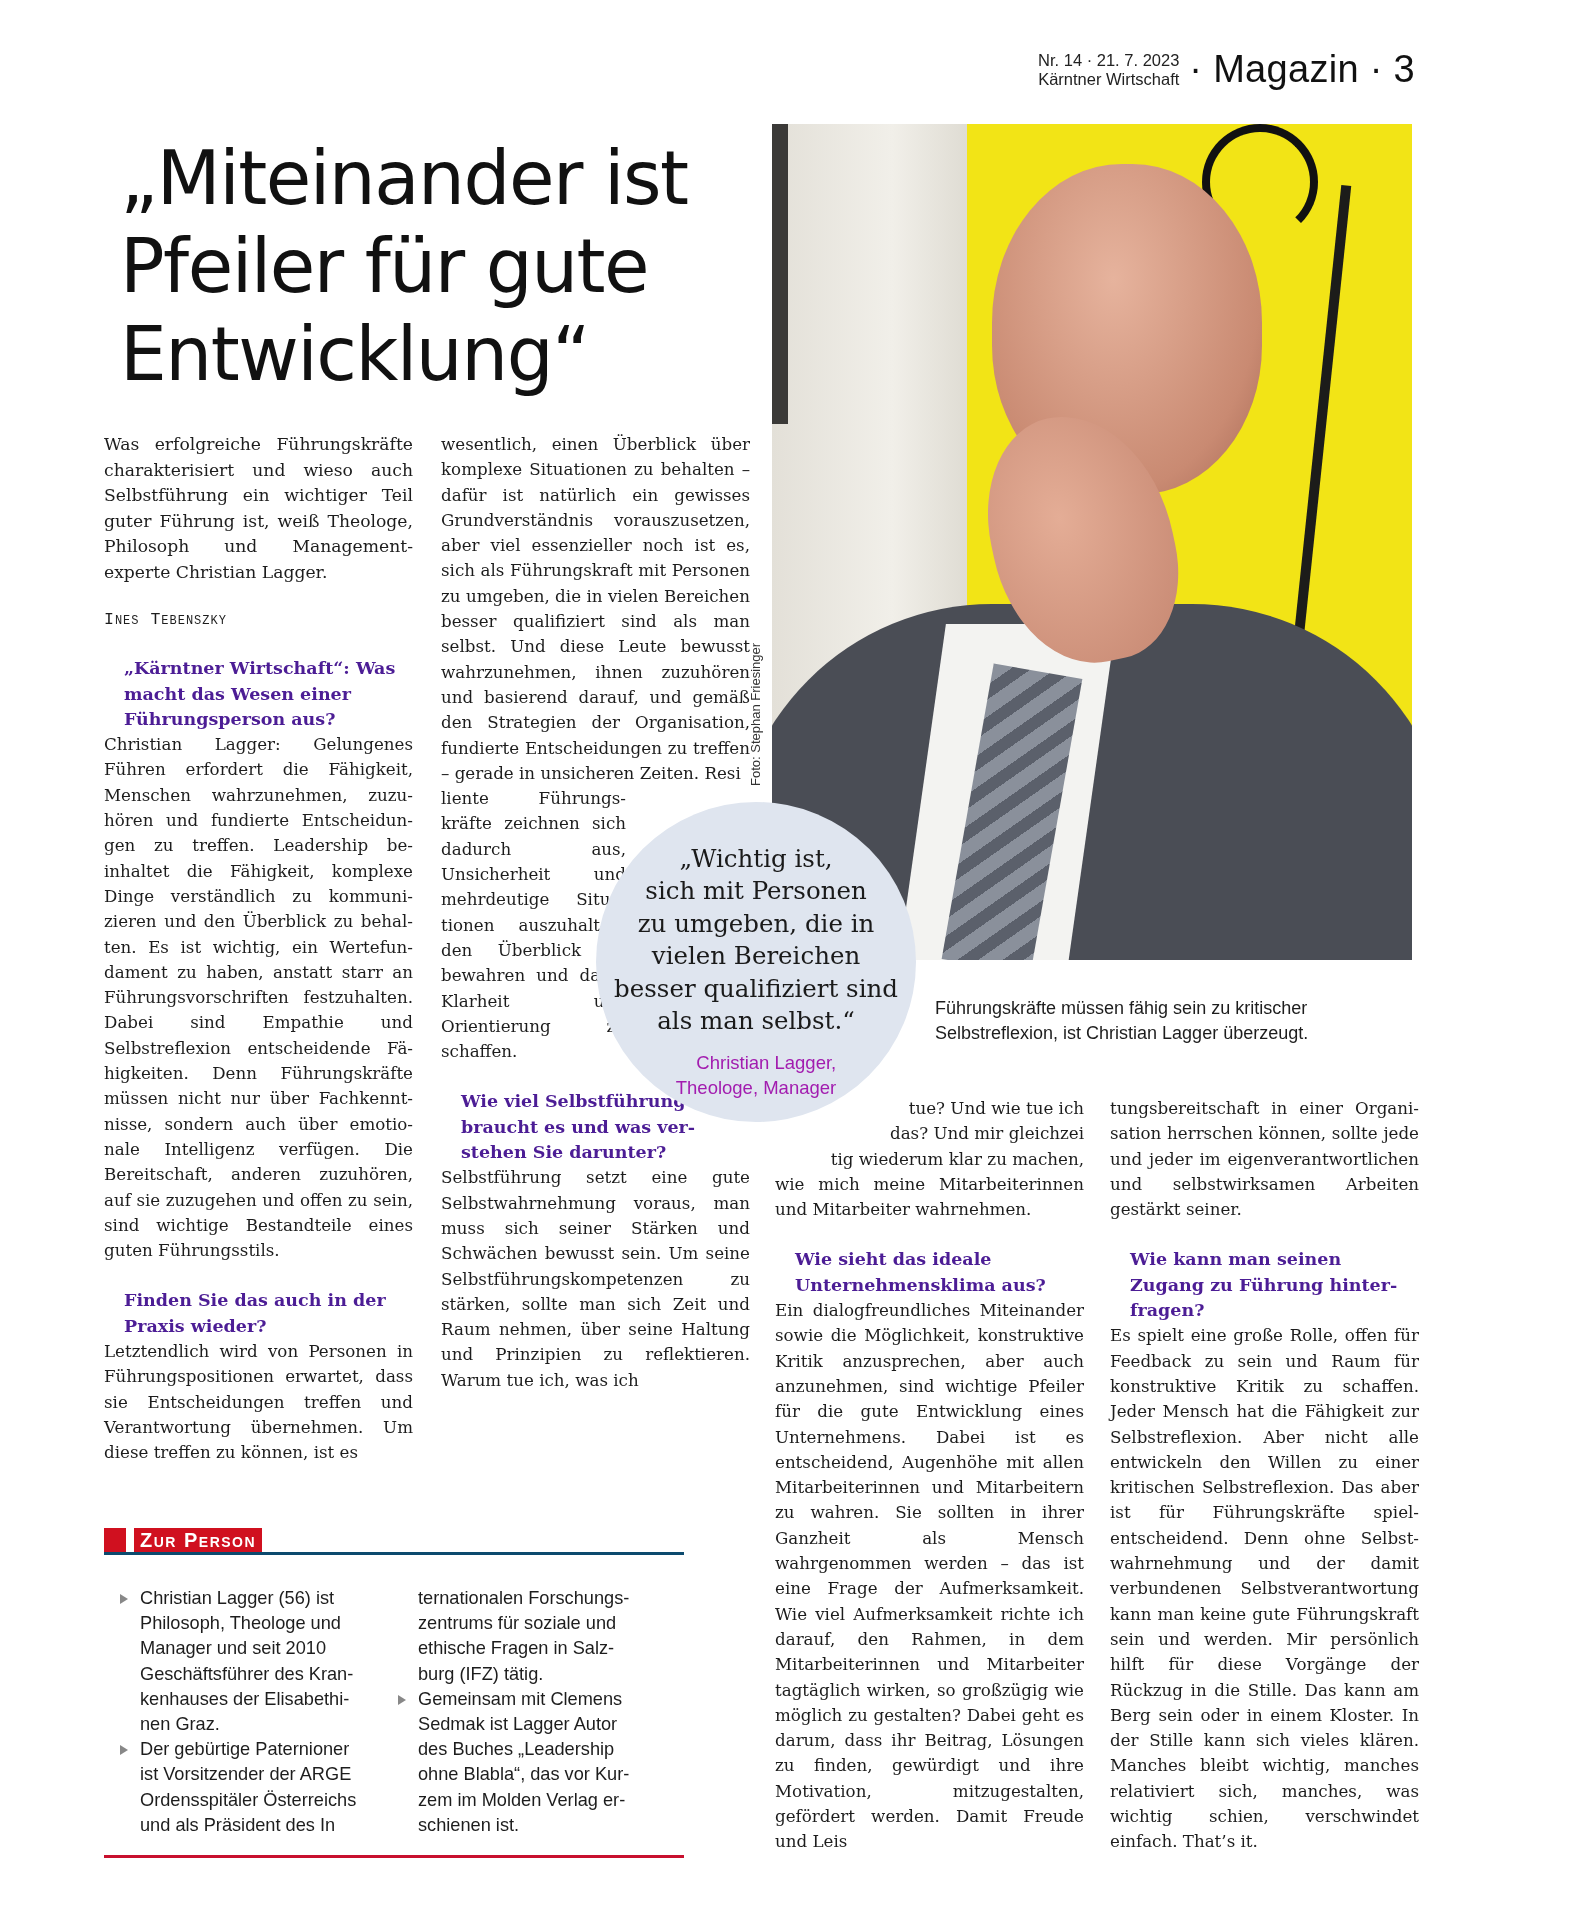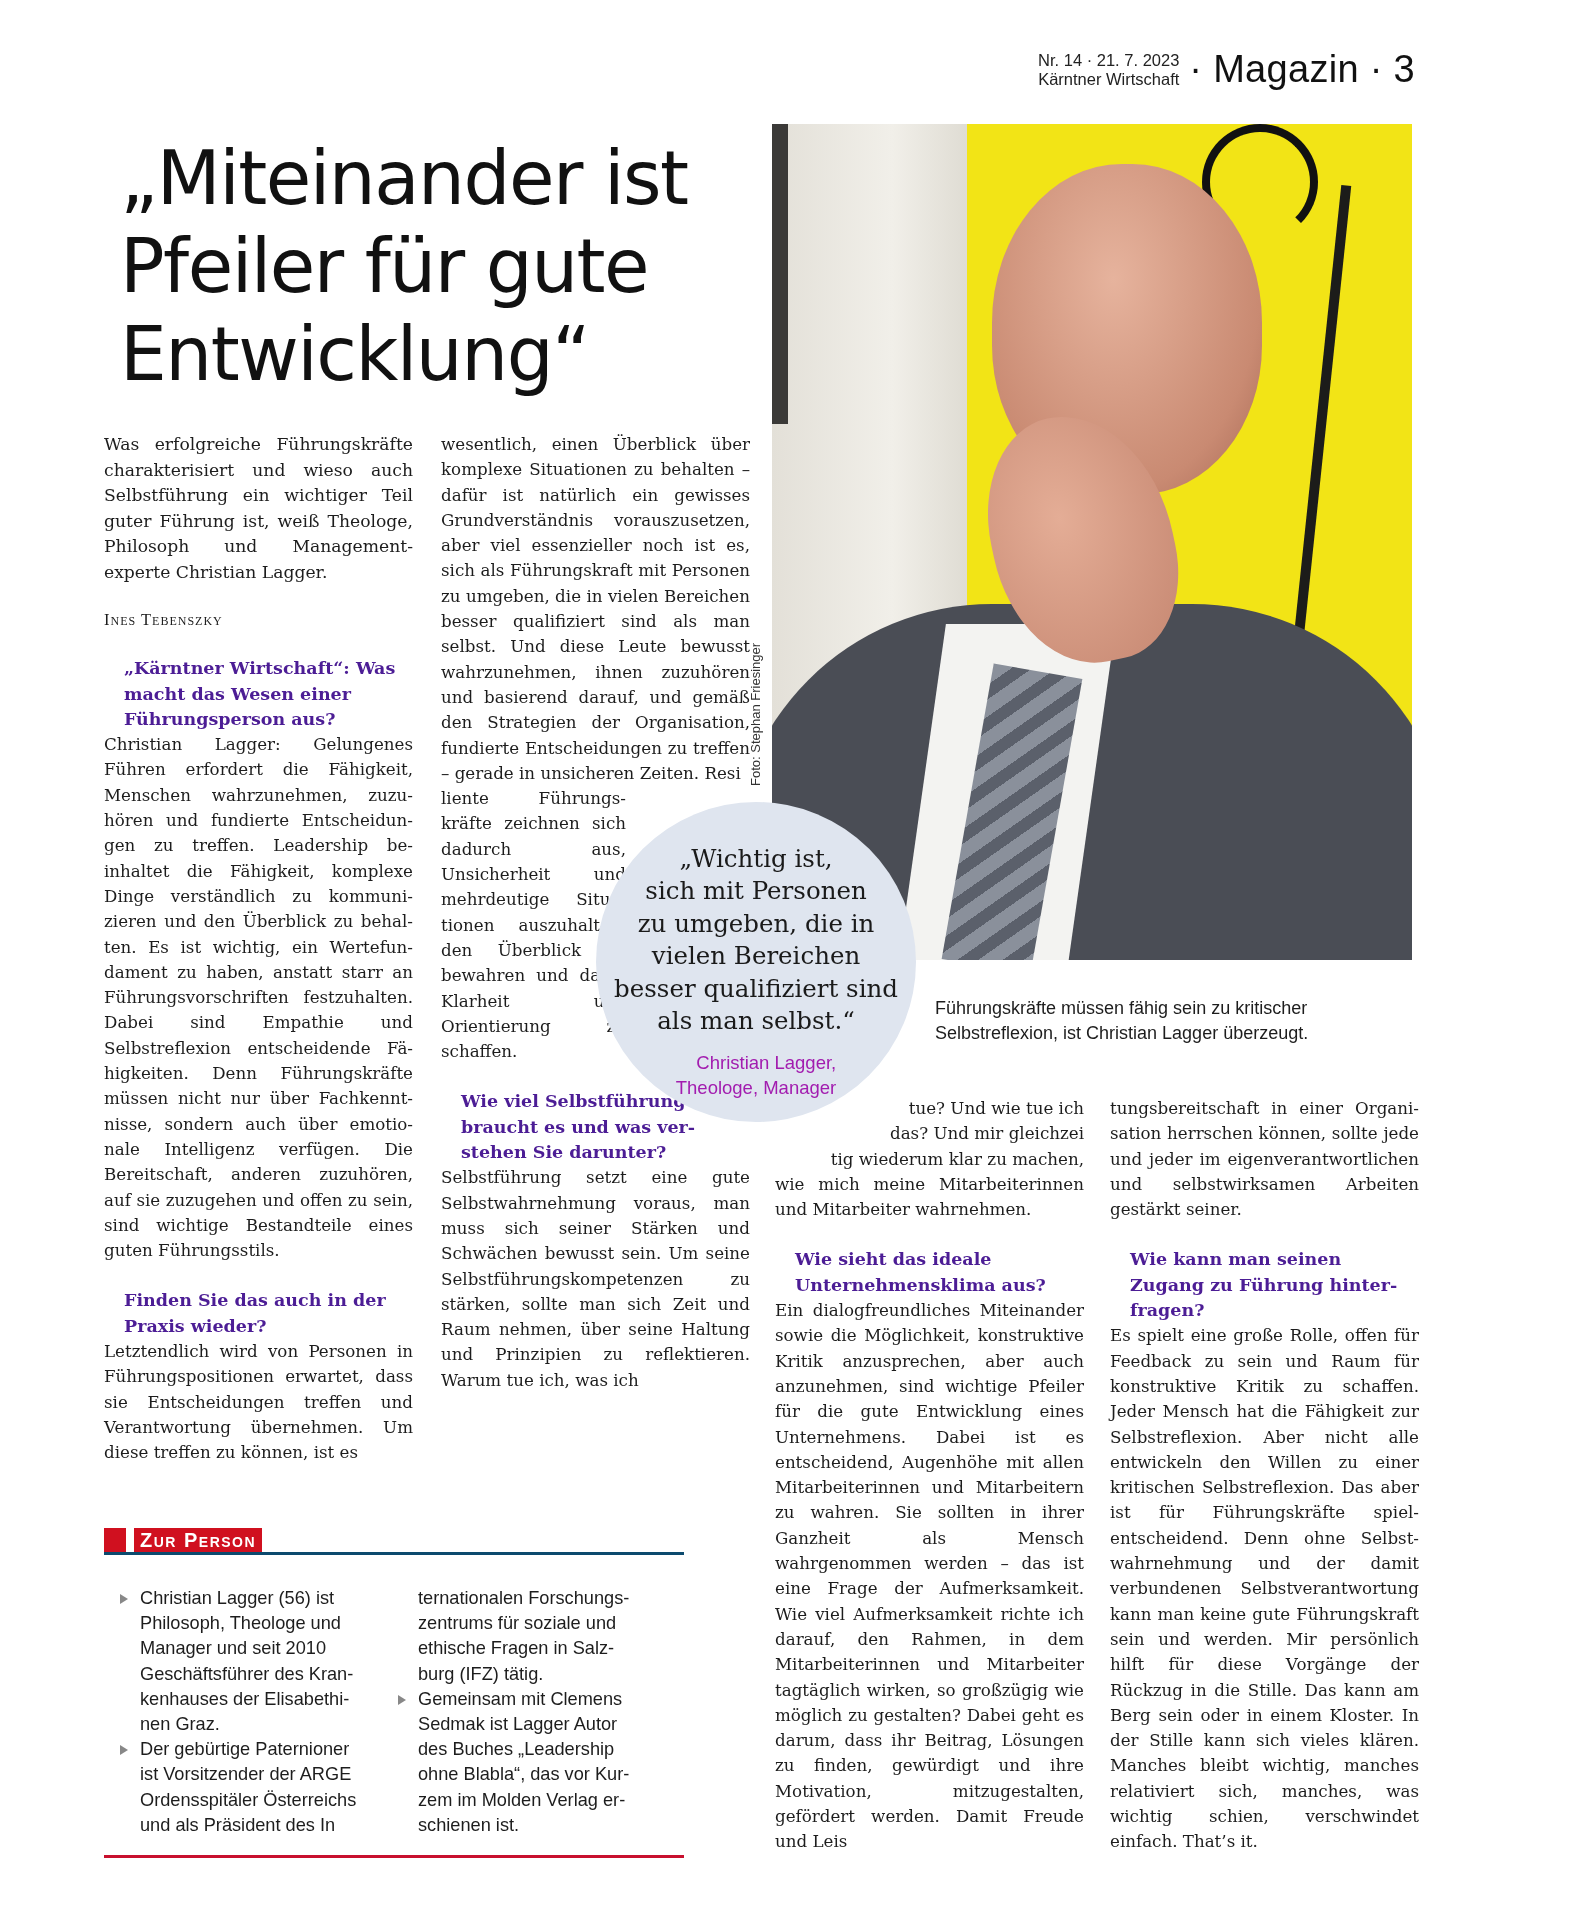--- a/index.html
+++ b/index.html
@@ -30,21 +30,21 @@
   .photo-credit { position: absolute; left: 748px; top: 786px; transform: rotate(-90deg); transform-origin: left top; font-family: "Liberation Sans", sans-serif; font-size: 13px; color: #333; white-space: nowrap; }
 
   .caption { position: absolute; left: 935px; top: 996px; width: 440px; font-family: "Liberation Sans", sans-serif; font-size: 18px; line-height: 25px; color: #1d1d1d; }
 
   
   .col { position: absolute; font-family: "DejaVu Serif", serif; font-size: 16.7px; line-height: 25.3px; text-align: justify; color: #1d1d1d; hyphens: manual; }
   .col p { margin: 0; }
   .col h3 { margin: 0; font-family: "DejaVu Serif", serif; font-weight: bold; font-size: 17.5px; line-height: 25.3px; padding-left: 20px; text-align: left; color: #4c1d95; }
   .col .gap { height: 25px; }
   .lead { font-size: 17.2px; line-height: 25.5px; }
-  .byline { font-family: Liberation Serif, serif; font-variant: small-caps; font-size: 16.5px; letter-spacing: 1px; text-align: left; margin: 22px 0 24px 0 !important; }
+  .byline { font-family: Liberation Mono, monospace; font-variant: small-caps; font-size: 16.5px; letter-spacing: 1px; text-align: left; margin: 22px 0 24px 0 !important; }
   .red-ul { text-decoration-color: #c8102e; text-decoration-thickness: 3px; text-underline-offset: 5px; margin-top: 18px; }
 
   .col1 { left: 104px; top: 432px; width: 309px; }
   .col2 { left: 441px; top: 432px; width: 309px; }
   .col3 { left: 775px; top: 1096px; width: 309px; }
   .col4 { left: 1110px; top: 1096px; width: 309px; }
   .narrow { width: 185px; text-align: justify; }
 
   
   .pullquote { position: absolute; left: 596px; top: 802px; width: 320px; height: 320px; border-radius: 50%; background: #dfe5ef; display: flex; flex-direction: column; align-items: center; justify-content: center; text-align: center; }

